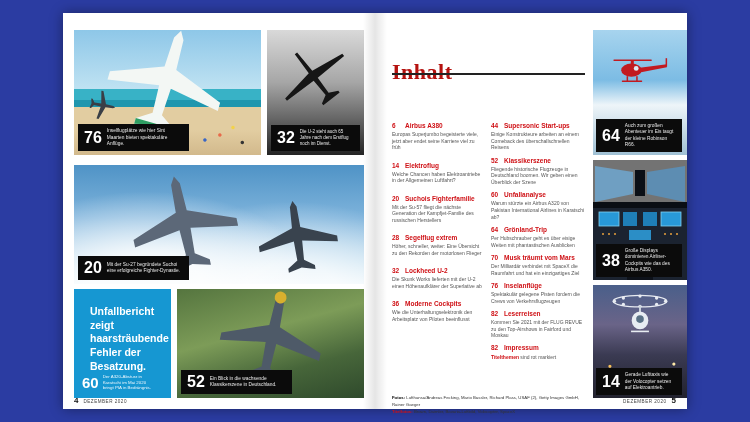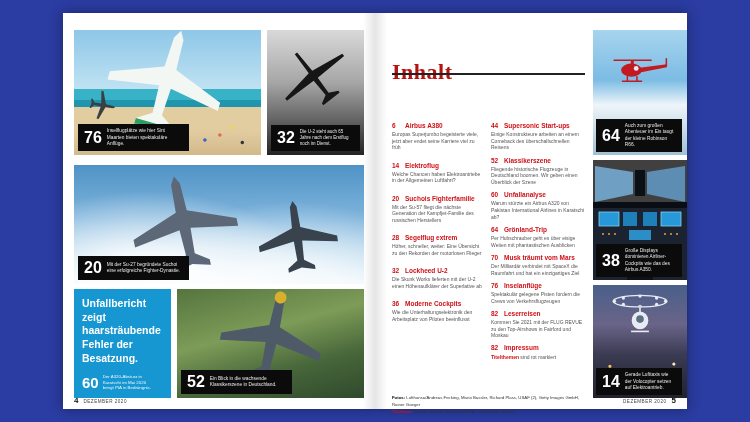--- a/index.html
+++ b/index.html
@@ -22,42 +22,42 @@
     background:linear-gradient(180deg,#d9d9d9 0%,#a6a6a6 42%,#565656 78%,#242424 100%);}
   #ph20{left:11px;top:152px;width:290px;height:119px;
     background:
       radial-gradient(ellipse at 25% 100%, rgba(255,255,255,.85) 0 18%, transparent 55%),
       radial-gradient(ellipse at 75% 105%, rgba(255,255,255,.7) 0 15%, transparent 50%),
       linear-gradient(180deg,#4f93c6 0%,#7fb4dc 45%,#c3dff0 82%,#e9f4fa 100%);}
   #ph52{left:114px;top:276px;width:187px;height:109px;
     background:linear-gradient(165deg,#55753f 0%,#7d9c58 40%,#47663a 70%,#2f4a2c 100%);}
   #ph64{left:530px;top:17px;width:94px;height:125px;
     background:linear-gradient(180deg,#a7d4ee 0%,#7cbce4 40%,#eef5f9 60%,#cfe0ea 76%,#9fc0d4 100%);}
-  #ph38{left:530px;top:147px;width:94px;height:120px;background:#404040;}
+  #ph38{left:530px;top:147px;width:94px;height:120px;background:#737373;}
   #ph14{left:530px;top:272px;width:94px;height:113px;
     background:
       radial-gradient(circle at 18% 72%, #f7c05a 0 1px, transparent 2px),
       radial-gradient(circle at 34% 80%, #f7e08a 0 1px, transparent 2px),
       radial-gradient(circle at 55% 75%, #ffd27a 0 1px, transparent 2px),
       radial-gradient(circle at 72% 84%, #f2b65a 0 1px, transparent 2px),
       radial-gradient(circle at 86% 70%, #ffe9a8 0 1px, transparent 2px),
       radial-gradient(circle at 44% 90%, #d8a04a 0 1px, transparent 2px),
       linear-gradient(180deg,#4a5f8a 0%,#6a6488 35%,#3a3a52 62%,#22222e 100%);}
 
   
   .badge{position:absolute;left:4px;bottom:4px;background:#0b0b0b;color:#fff;display:flex;align-items:center;gap:5px;padding:4px 6px;max-width:calc(100% - 8px);box-sizing:border-box;}
   .bnum{font-size:16px;font-weight:bold;line-height:1;}
   .bcap{font-size:4.8px;line-height:1.3;width:76px;color:#e9e9e9;}
   .ph-narrow .bcap{width:56px;font-size:4.5px;}
   .badge.wide{left:3px;right:3px;bottom:3px;}
   .badge.wide .bcap{width:auto;flex:1;}
 
   
   .callout{position:absolute;left:11px;top:276px;width:97px;height:109px;background:#1697d2;color:#fff;box-sizing:border-box;padding:8px 8px 0 8px;}
-  .callout-text{font-size:10.5px;line-height:1.3;font-weight:bold;margin:0;}
+  .callout-text{font-size:10.5px;line-height:1.3;font-weight:bold;margin:8px;}
   .callout-foot{position:absolute;left:8px;bottom:7px;display:flex;align-items:center;gap:4px;}
   .callout-foot .bnum{font-size:15px;}
   .callout-foot .bcap{width:54px;color:#eaf6fd;font-size:4.4px;}
 
   
   .inhalt{position:absolute;left:329px;top:31px;width:193px;text-align:left;
     font-family:"Liberation Serif",serif;font-weight:bold;font-size:22px;color:#b5120f;letter-spacing:.5px;}
   .trule{position:absolute;left:329px;top:60px;width:193px;height:1.5px;background:#222;}
   .toccol{position:absolute;top:109px;}
   .col1{left:329px;width:91px;}

